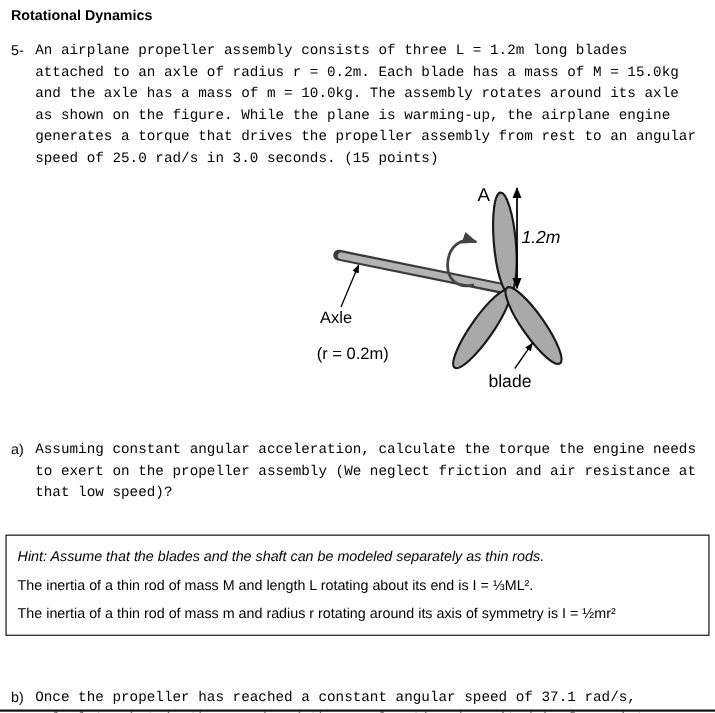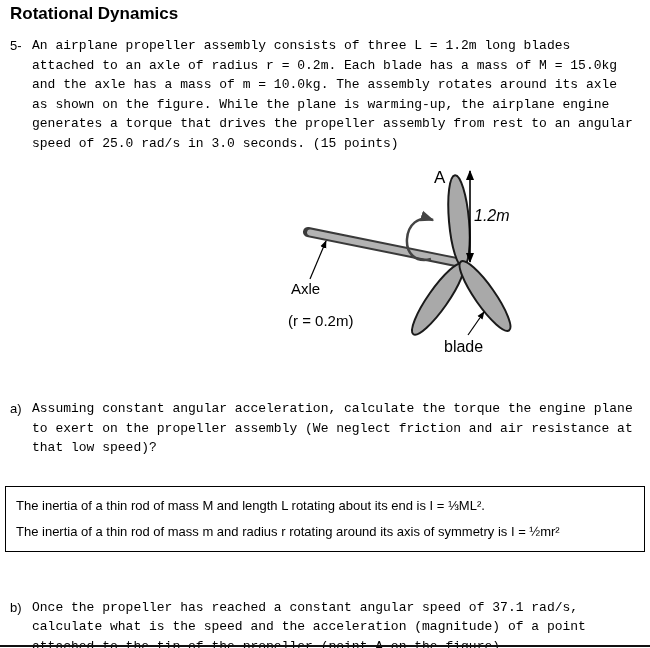--- a/index.html
+++ b/index.html
@@ -8,21 +8,21 @@
     width:650px;height:648px;
     box-sizing:border-box;
     padding:6px 10px 0 10px;
     overflow:hidden;
     background:#ffffff;
     color:#000;
     font-family:"Liberation Sans",sans-serif;
     font-size:13px;
   }
   .title{
-    font-size:17px;
+    font-size:13px;
     font-weight:bold;
     margin:0 0 14px 0;
     line-height:16px;
   }
   .para{
     display:flex;
     line-height:19.5px;
   }
   .marker{
     flex:0 0 22px;
@@ -102,24 +102,25 @@
       <text x="166" y="24" font-size="17">A</text>
       <text x="206" y="62" font-size="16" font-style="italic">1.2m</text>
       <text x="23" y="135" font-size="15">Axle</text>
       <text x="20" y="167" font-size="15">(r = 0.2m)</text>
       <text x="176" y="193" font-size="16">blade</text>
     </svg>
   </div>
 
   <div class="para part-a">
     <span class="marker">a)</span>
-    <span class="ptext">Assuming constant angular acceleration, calculate the torque the engine plane to exert on the propeller assembly (We neglect friction and air resistance at that low speed)?</span>
+    <span class="ptext">Assuming constant angular acceleration, calculate the torque the engine needs to exert on the propeller assembly (We neglect friction and air resistance at that low speed)?</span>
   </div>
 
   <div class="hint-box">
+    <div class="hint-line1">Hint: Assume that the blades and the shaft can be modeled separately as thin rods.</div>
     <div>The inertia of a thin rod of mass M and length L rotating about its end is I = ⅓ML².</div>
     <div>The inertia of a thin rod of mass m and radius r rotating around its axis of symmetry is I = ½mr²</div>
   </div>
 
   <div class="para part-b">
     <span class="marker">b)</span>
     <span class="ptext">Once the propeller has reached a constant angular speed of 37.1 rad/s, calculate what is the speed and the acceleration (magnitude) of a point attached to the tip of the propeller (point A on the figure).</span>
   </div>
 
   <div class="bottom-rule"></div>

